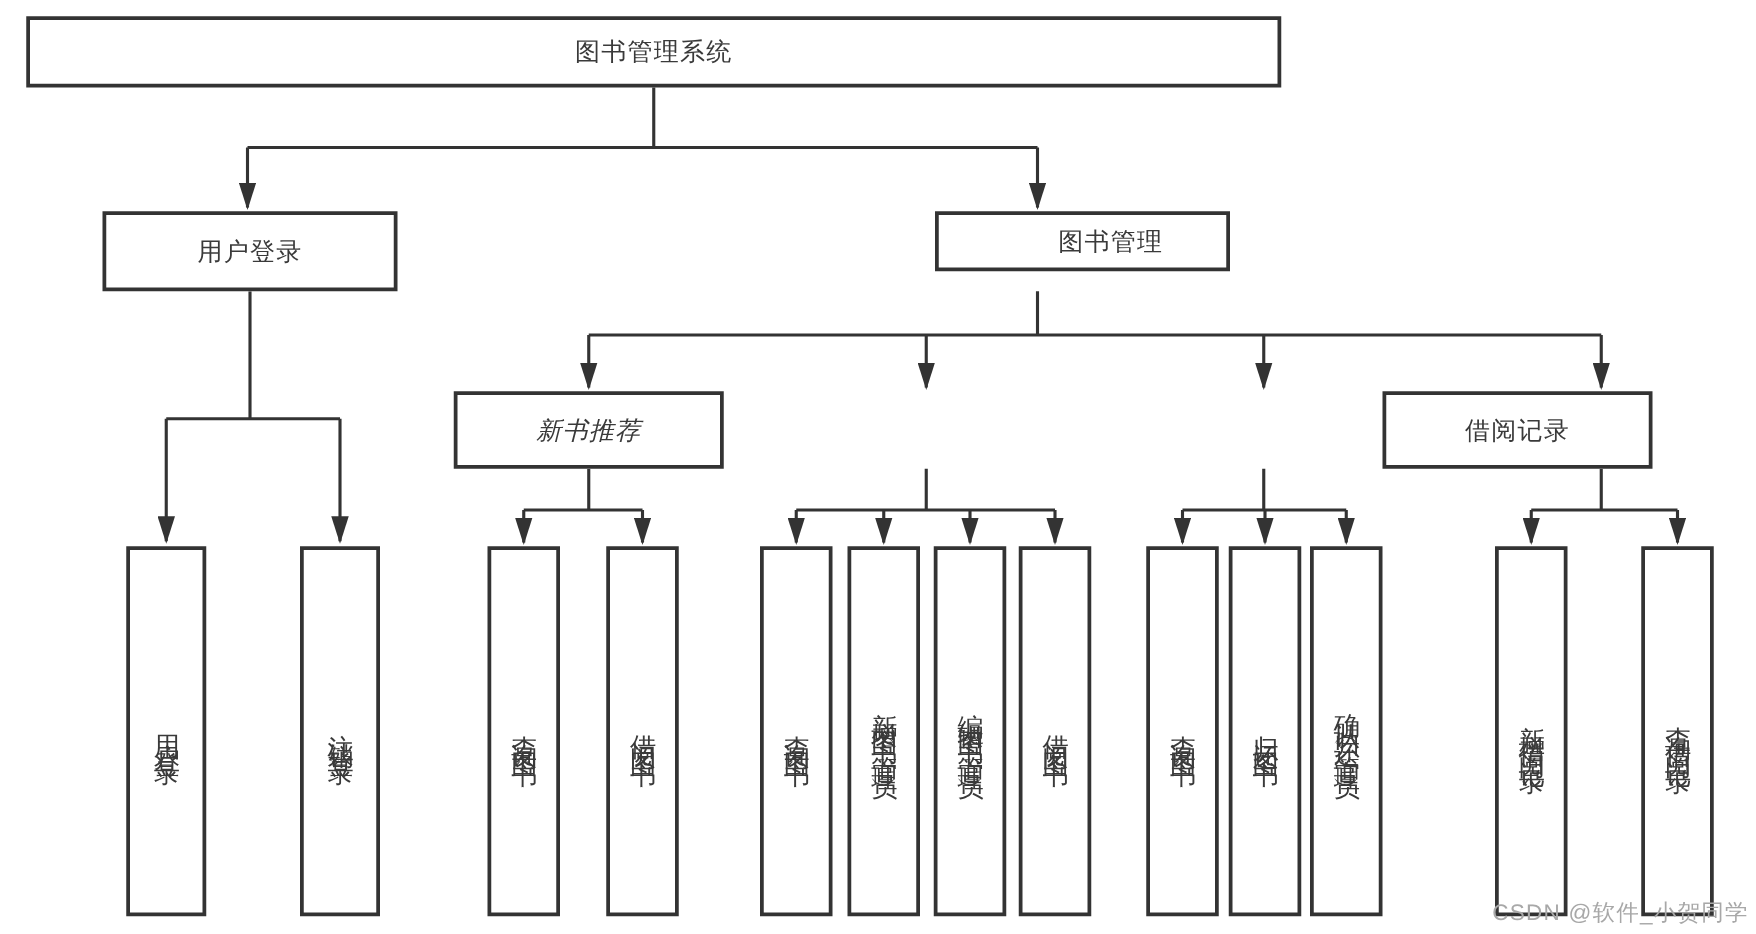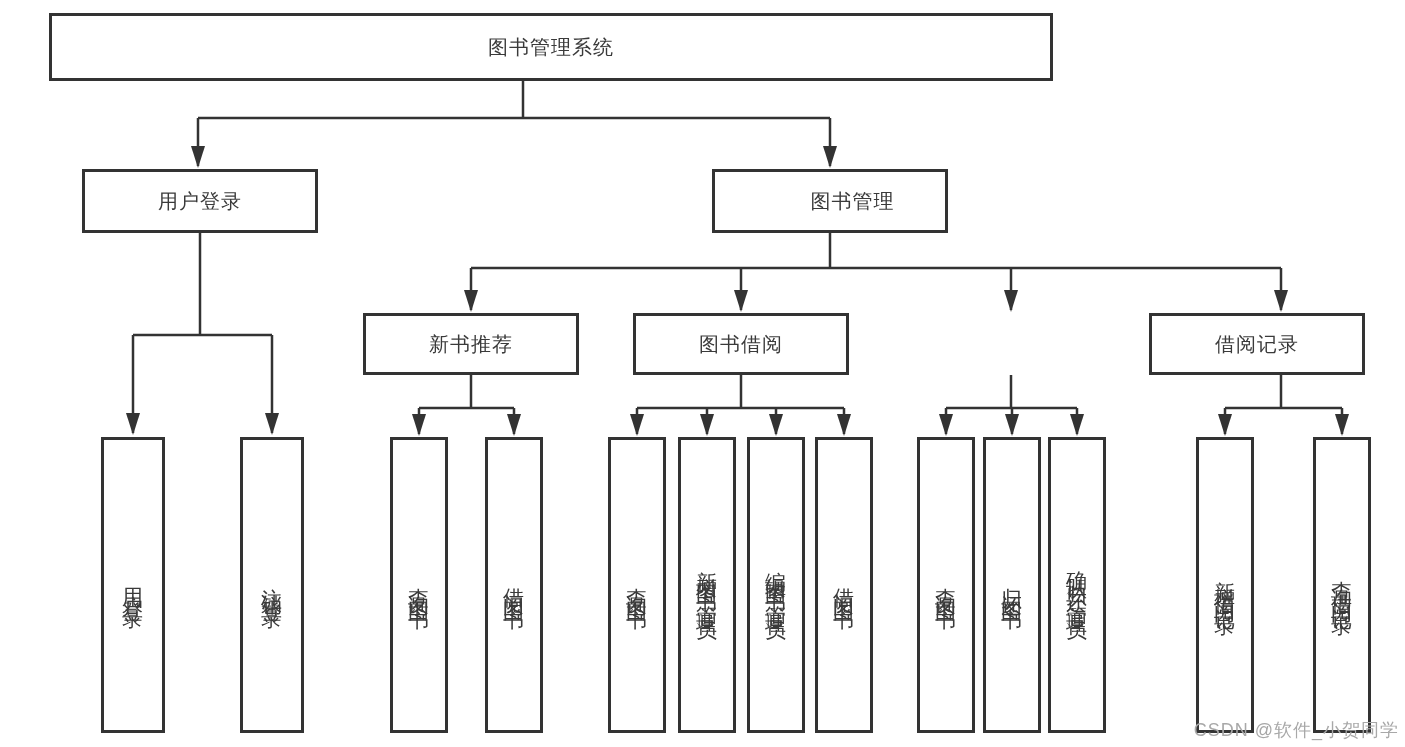--- a/index.html
+++ b/index.html
@@ -26,30 +26,30 @@
     border: 3px solid #333333;
     display: flex;
     align-items: center;
     justify-content: center;
     color: #3a3a3a;
     font-size: 20px;
     letter-spacing: 1px;
   }
 
   
-  .n-root            { left: 21px;   top: 13px;  width: 1004px; height: 68px; margin-left: 28px; }
+  .n-root            { left: 21px;   top: 13px;  width: 1004px; height: 57px; }
   
   .n-user-login      { left: 82px;   top: 169px; width: 236px;  height: 64px; }
-  .n-book-mgmt       { left: 712px;  top: 169px; width: 236px;  height: 64px; padding-left: 45px; }
+  .n-book-mgmt       { left: 748px;  top: 169px; width: 236px;  height: 48px; padding-left: 45px; }
   
   .n-l3              { top: 313px; width: 216px; height: 62px; }
-  .n-new-book        { left: 363px;  }
+  .n-new-book        { left: 363px; font-style: italic;  }
   .n-book-borrow     { left: 633px;  }
   .n-current-borrow  { left: 903px;  }
-  .n-borrow-records  { left: 1149px; }
+  .n-borrow-records  { left: 1106px; }
 
   
   .leaf { top: 437px; height: 296px; font-size: 21px; }
   .leaf .v-text {
     writing-mode: vertical-lr;
     text-orientation: mixed;
     letter-spacing: 7px;
     line-height: 1.1;
     white-space: nowrap;
   }
@@ -139,23 +139,20 @@
   <div class="node n-user-login">
     <span>用户登录</span>
   </div>
   <div class="node n-book-mgmt">
     <span>图书管理</span>
   </div>
 
   <div class="node n-l3 n-new-book">
     <span>新书推荐</span>
   </div>
-  <div class="node n-l3 n-book-borrow">
-    <span>图书借阅</span>
-  </div>
   <div class="node n-l3 n-borrow-records">
     <span>借阅记录</span>
   </div>
 
   <div class="node leaf n-leaf-login">
     <span class="v-text">用户登录</span>
   </div>
   <div class="node leaf n-leaf-logout">
     <span class="v-text">注销登录</span>
   </div>

